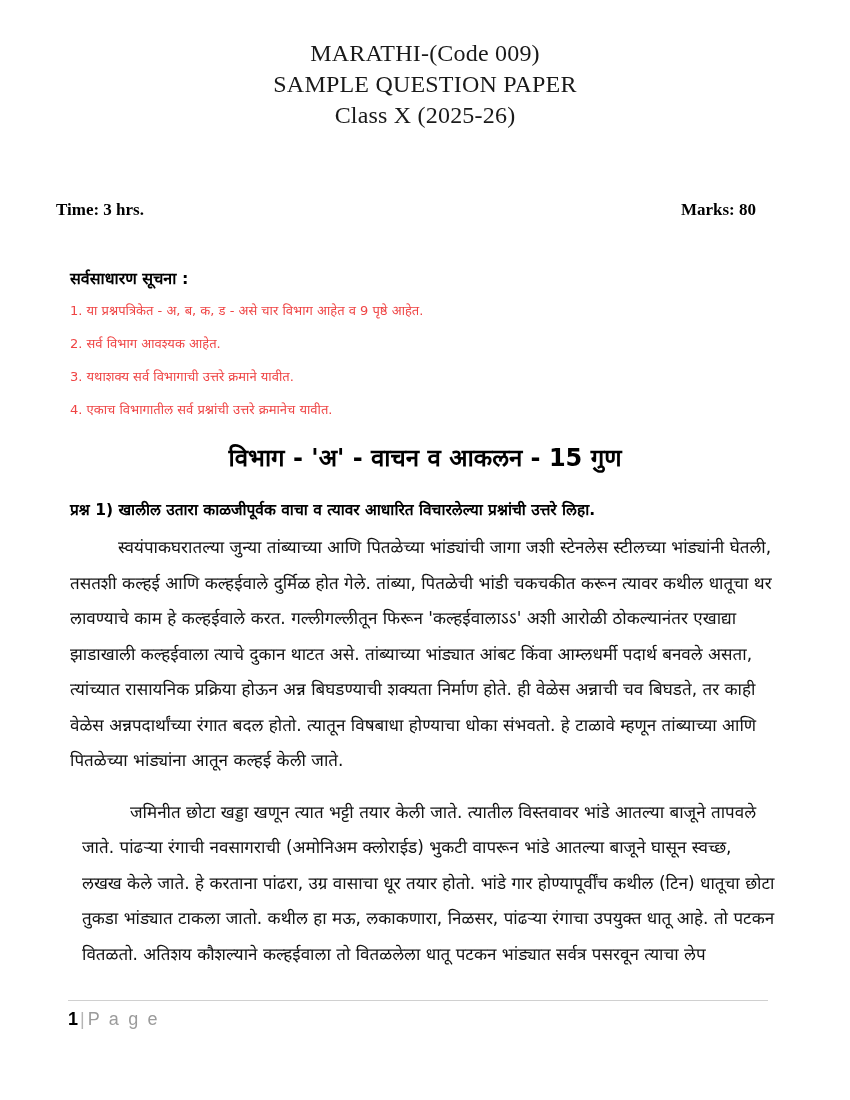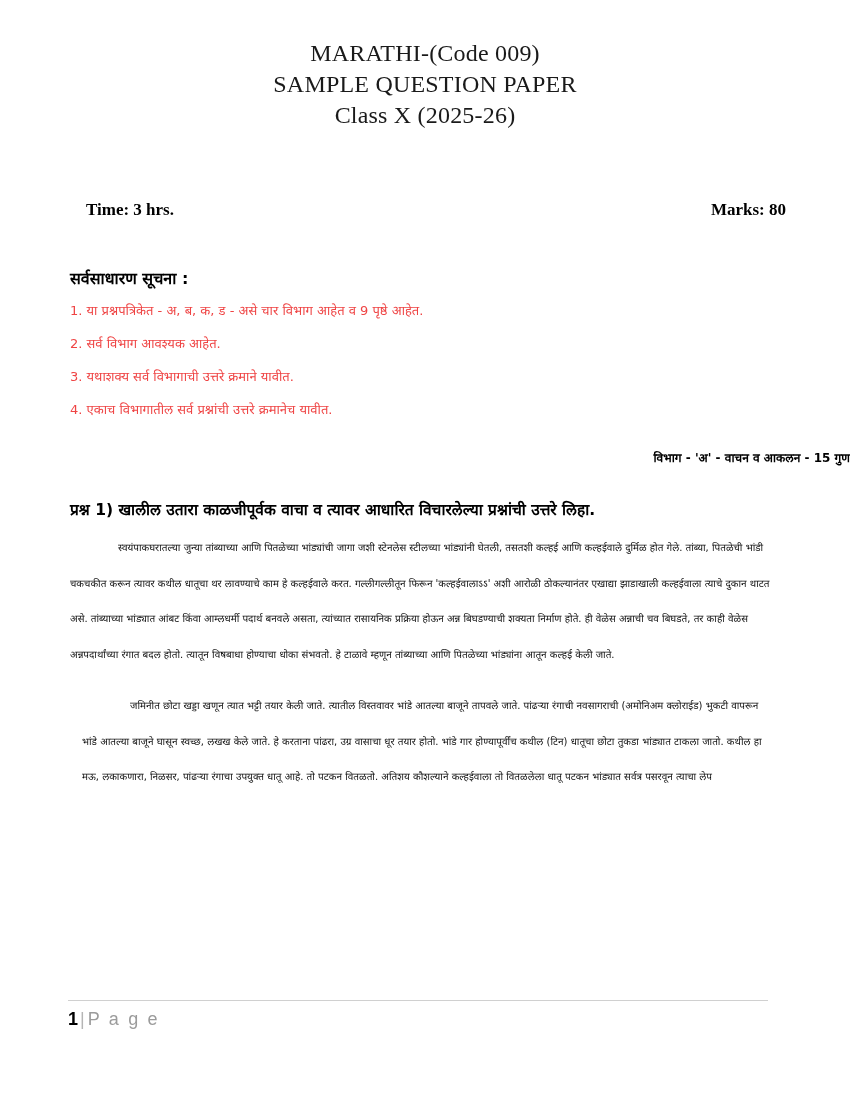--- a/index.html
+++ b/index.html
@@ -38,21 +38,21 @@
     font-size: 24px;
     line-height: 31px;
     letter-spacing: 0.2px;
     color: #1a1a1a;
   }
 
   
   .meta-row {
     position: absolute;
     top: 200px;
-    left: 86px;
+    left: 56px;
     width: 700px;
     display: flex;
     justify-content: space-between;
     align-items: baseline;
     font-family: "Liberation Serif", "DejaVu Serif", serif;
     font-weight: bold;
     font-size: 17px;
     color: #000;
     text-align: center;
   }
@@ -79,24 +79,24 @@
     color: #ef4444;
     white-space: nowrap;
   }
 
   
   .section-heading {
     position: absolute;
     top: 445px;
     left: 0;
     width: 850px;
-    text-align: right;
-    font-family: "DejaVu Sans", "Liberation Sans", sans-serif;
-    font-weight: bold;
-    font-size: 12px;
+    text-align: center;
+    font-family: "DejaVu Sans", "Liberation Sans", sans-serif;
+    font-weight: bold;
+    font-size: 24px;
     line-height: 26px;
     color: #000;
   }
 
   
   .question-line {
     position: absolute;
     top: 497px;
     left: 70px;
     width: 720px;
@@ -108,21 +108,21 @@
     white-space: nowrap;
   }
 
   
   .passage {
     position: absolute;
     top: 530px;
     left: 70px;
     width: 706px;
     font-family: "DejaVu Sans", "Liberation Sans", sans-serif;
-    font-size: 10px;
+    font-size: 17px;
     color: #111;
   }
   .passage-para {
     text-indent: 48px;
     line-height: 35.5px;
     text-align: left;
     margin: 0;
   }
   .passage-para + .passage-para {
     margin-top: 16px;

